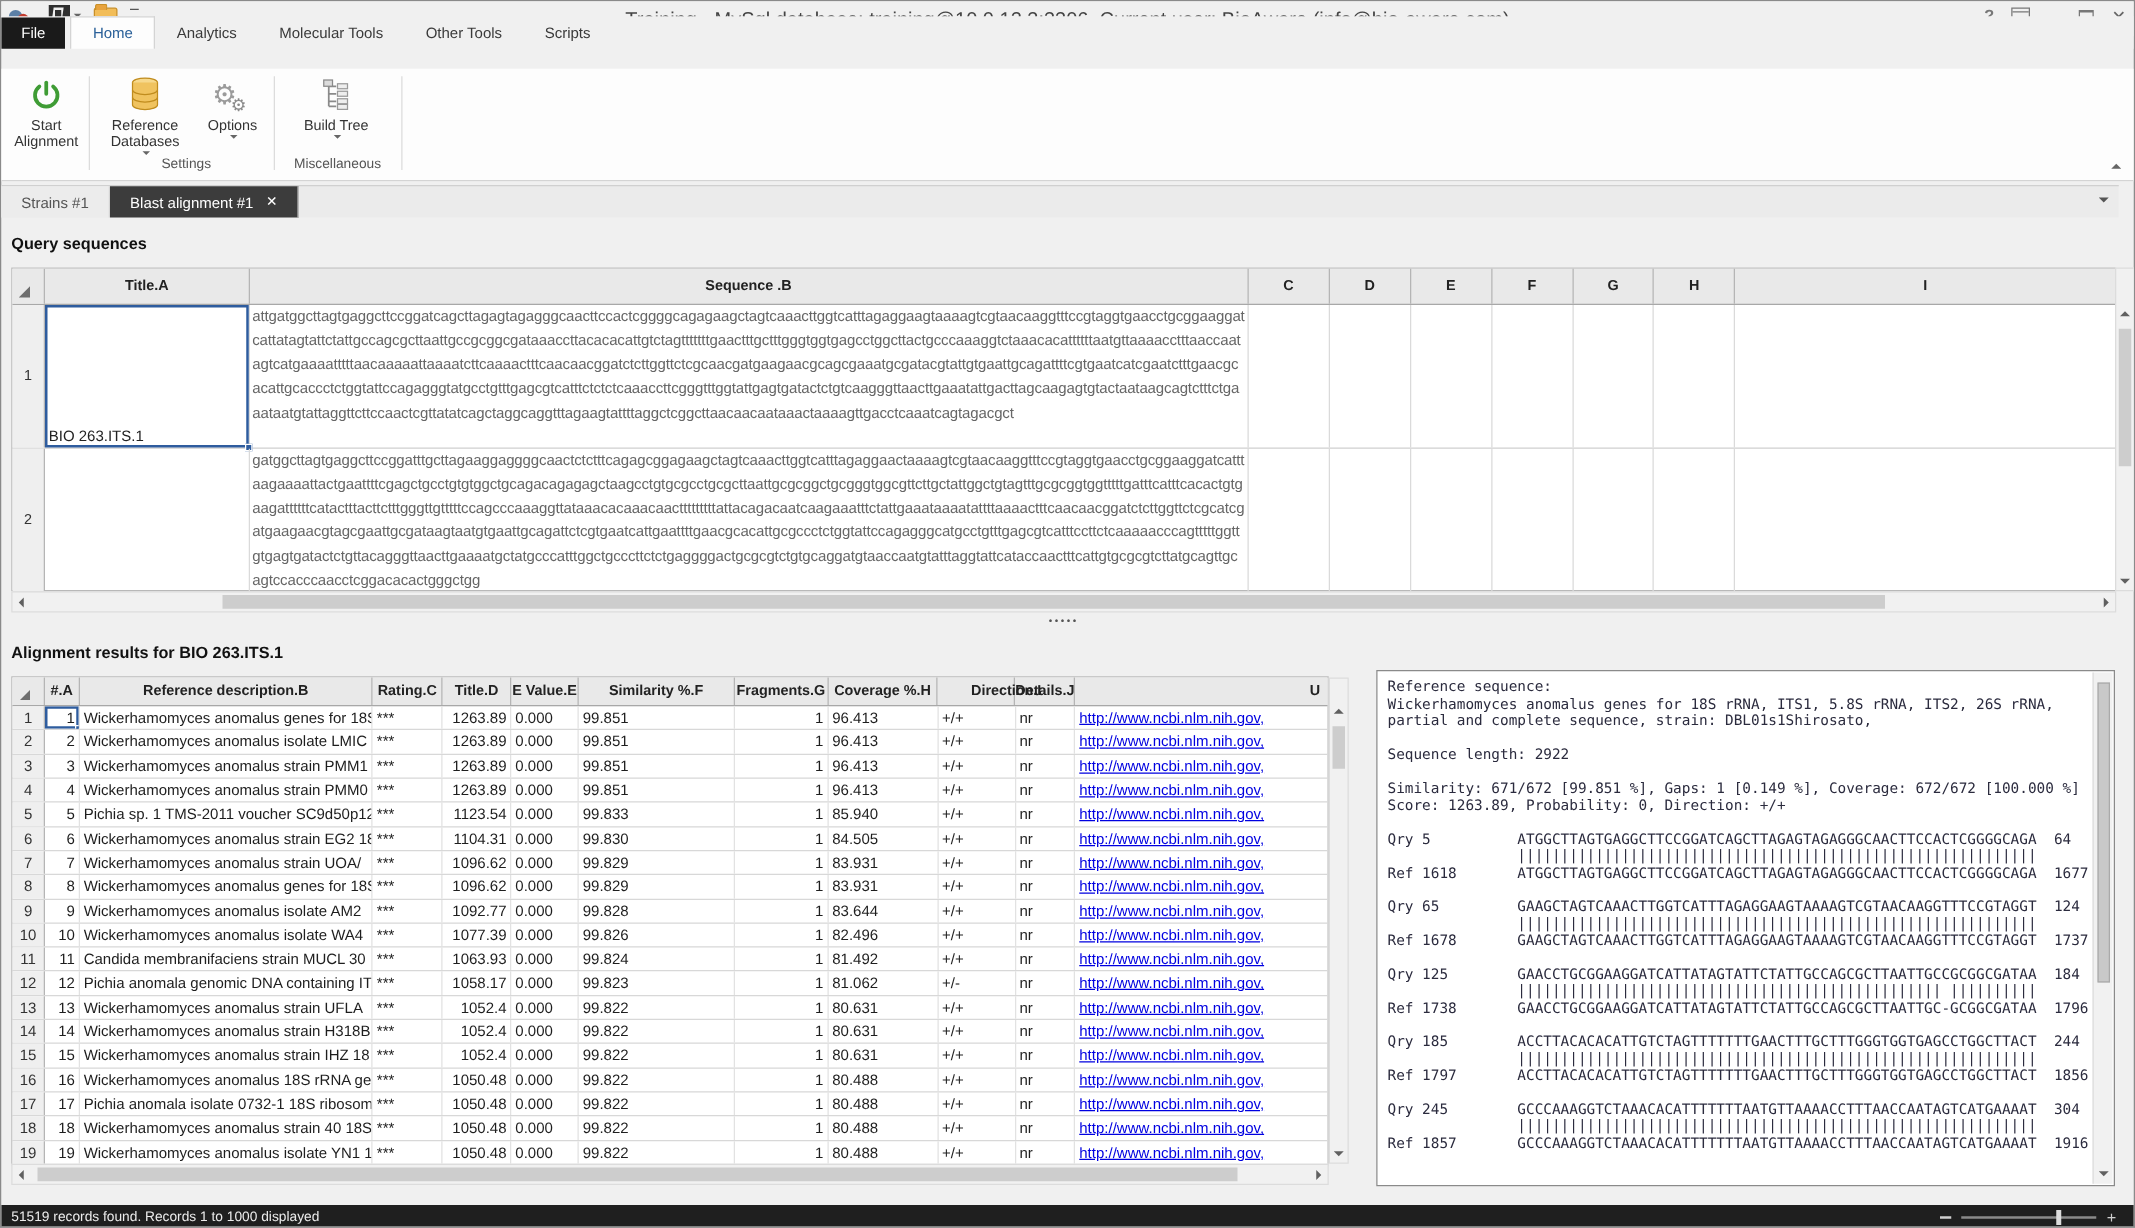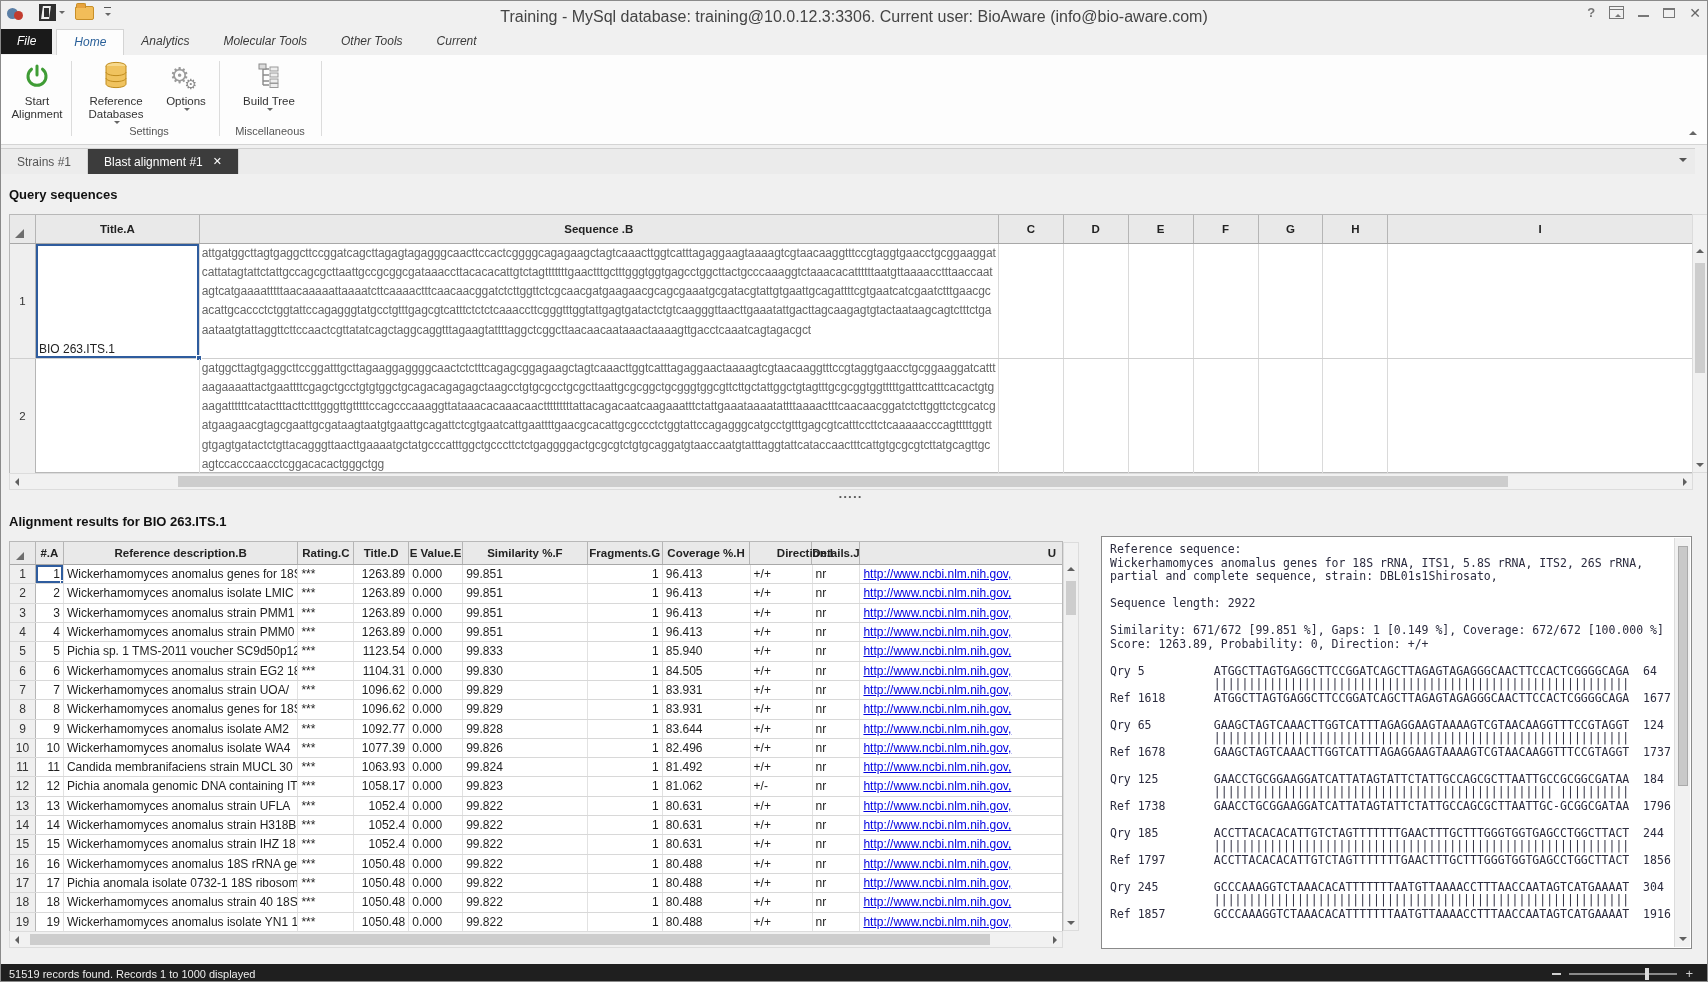--- a/index.html
+++ b/index.html
@@ -26,21 +26,21 @@
   .tb-controls{position:absolute;right:6px;top:4px;display:flex;align-items:center;gap:14px;color:#666;}
   .help-glyph{font-size:13px;font-weight:bold;color:#777;}
   .pin-icon{width:15px;height:13px;border:1px solid #777;position:relative;}
   .pin-icon:before{content:"";position:absolute;left:0;top:2px;right:0;height:1px;background:#777;}
   .pin-icon:after{content:"";position:absolute;left:5px;top:4px;width:0;height:0;border:3px solid transparent;border-bottom-color:#777;}
   .min-glyph{width:11px;height:2px;background:#777;margin-top:6px;}
   .max-glyph{width:12px;height:10px;border:1px solid #777;border-top-width:2px;}
   .close-glyph{font-size:14px;color:#666;line-height:14px;}
 
   
-  .ribbon-tabs{position:absolute;top:28px;left:0;right:0;height:26px;background:#f0f0f0;display:flex;align-items:flex-start;font-style:italic;}
+  .ribbon-tabs{position:absolute;top:12px;left:0;right:0;height:26px;background:#f0f0f0;display:flex;align-items:center;}
   .rtab{padding:5px 17px 6px;font-size:12px;color:#3a3a3a;cursor:default;}
   .rtab.file{background:#1a1a1a;color:#fff;padding:5px 16px 6px;margin-right:4px;}
   .rtab.active{background:#fdfdfd;color:#2a6099;border:1px solid #d4d4d4;border-bottom:none;}
 
   
   .ribbon{position:absolute;top:54px;left:0;right:0;height:90px;background:#fdfdfd;border-bottom:1px solid #d4d4d4;}
   .rgroup-sep{position:absolute;top:6px;bottom:8px;width:1px;background:#dcdcdc;}
   .rbtn{position:absolute;top:4px;display:flex;flex-direction:column;align-items:center;font-size:11.5px;color:#333;text-align:center;line-height:13px;}
   .rbtn .ric{height:34px;display:flex;align-items:center;justify-content:center;margin-bottom:2px;}
   .drop-caret{width:0;height:0;border:3.5px solid transparent;border-top-color:#666;display:inline-block;margin-left:2px;vertical-align:middle;}
@@ -156,21 +156,21 @@
       <span class="close-glyph">✕</span>
     </div>
   </div>
 
   <div class="ribbon-tabs">
     <div class="rtab file">File</div>
     <div class="rtab active">Home</div>
     <div class="rtab">Analytics</div>
     <div class="rtab">Molecular Tools</div>
     <div class="rtab">Other Tools</div>
-    <div class="rtab">Current</div>
+    <div class="rtab">Scripts</div>
   </div>
 
   <div class="ribbon">
     <div class="rbtn" style="left:6px;width:60px;">
       <span class="ric">
         <svg width="26" height="26" viewBox="0 0 26 26">
             <path d="M13 3v9" stroke="#3f9c35" stroke-width="3" fill="none" stroke-linecap="round"></path>
             <path d="M7.5 6.2a9 9 0 1 0 11 0" stroke="#3f9c35" stroke-width="3" fill="none" stroke-linecap="round"></path>
           </svg>
       </span>

